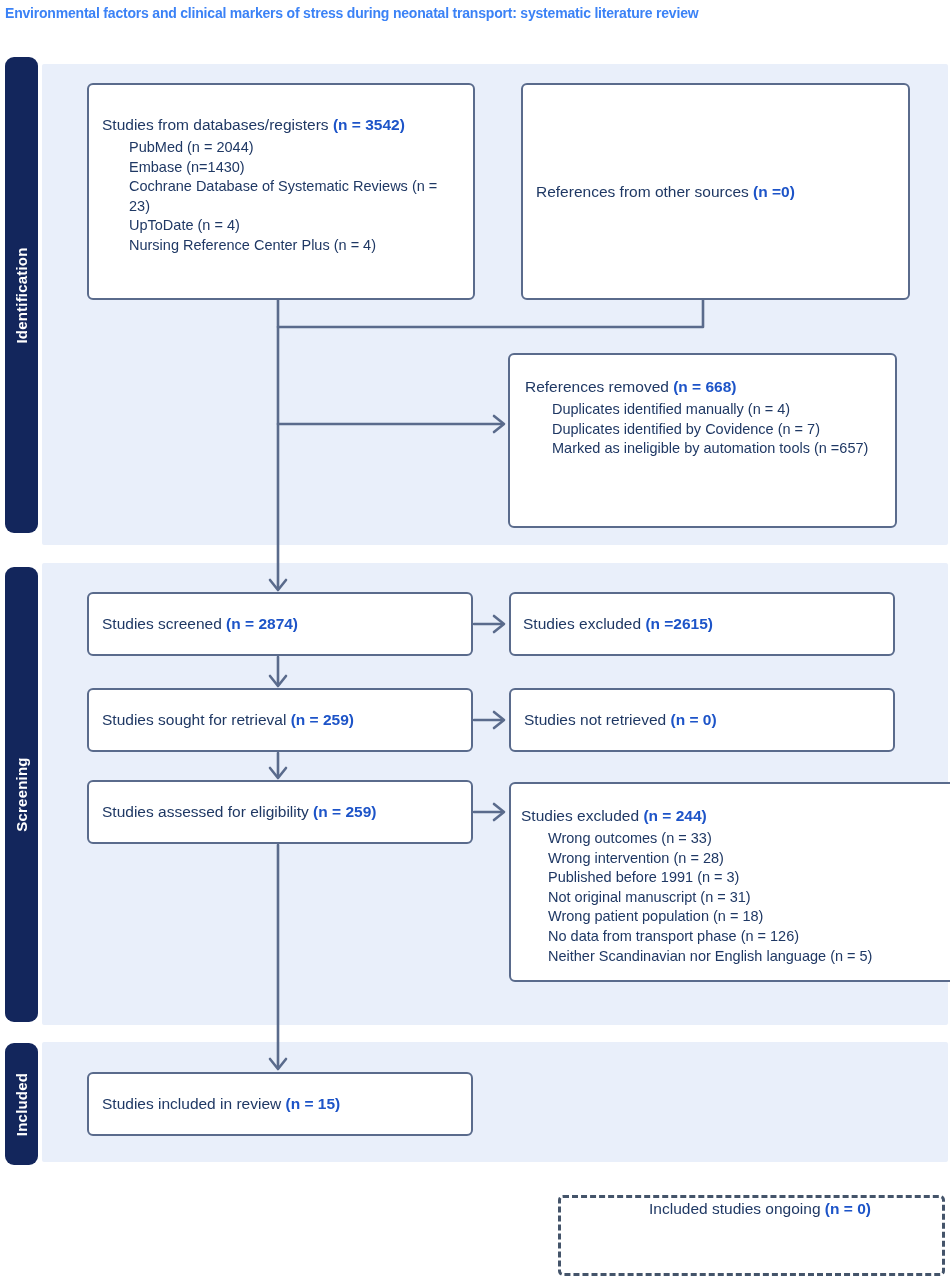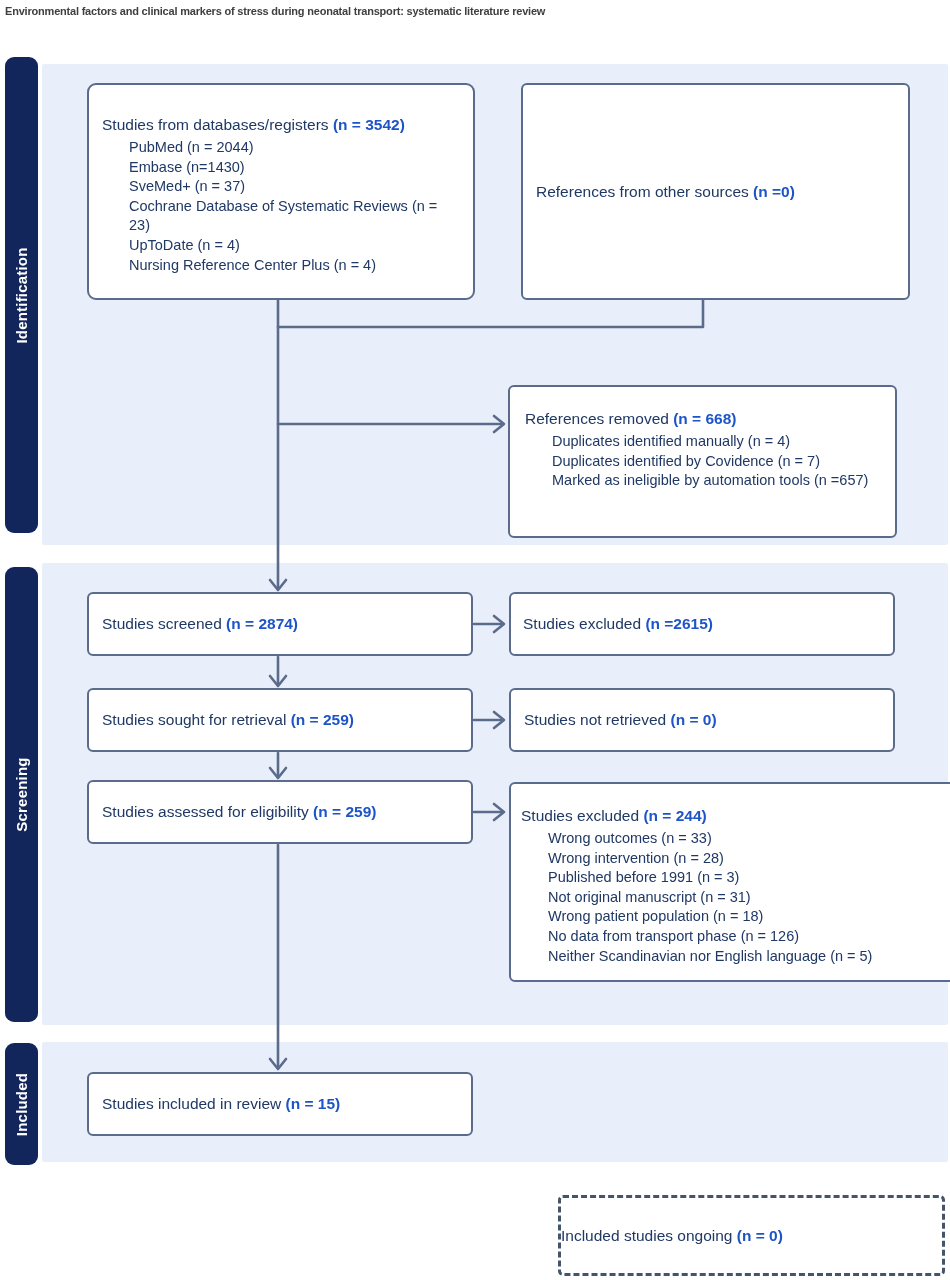--- a/index.html
+++ b/index.html
@@ -3,21 +3,21 @@
 <meta charset="utf-8">
 <style>
   html,body{margin:0;padding:0;background:#ffffff;}
   body{
     width:950px;height:1280px;position:relative;overflow:hidden;
     font-family:"Liberation Sans","DejaVu Sans",sans-serif;
     color:#1f3864;
   }
   .title{
     position:absolute;left:5px;top:5px;width:940px;
-    font-size:11px;font-weight:bold;color:#404040;white-space:nowrap;letter-spacing:-0.2px;
+    font-size:14px;font-weight:bold;color:#3b82f6;white-space:nowrap;letter-spacing:-0.2px;
   }
   .panel{
     position:absolute;left:42px;width:906px;background:#e9effa;border-radius:2px;
   }
   .panel.identification{top:64px;height:481px;}
   .panel.screening{top:563px;height:462px;}
   .panel.included{top:1042px;height:120px;}
   .side-bar{
     position:absolute;left:5px;width:33px;background:#13265c;border-radius:9px;
     display:flex;align-items:center;justify-content:center;
@@ -32,34 +32,34 @@
   svg.connectors{position:absolute;left:0;top:0;z-index:2;pointer-events:none;}
   .flowbox{
     position:absolute;background:#ffffff;border:2.5px solid #5a6b8c;border-radius:6px;
     box-sizing:border-box;z-index:3;font-size:15.5px;color:#1f3864;
   }
   .flowbox .count{font-weight:bold;color:#1d54c8;}
   .flowbox .sub{font-size:14.5px;line-height:19.6px;margin-left:27px;}
   .flowbox .heading{line-height:21px;margin-bottom:3px;}
   .vcenter{display:flex;align-items:center;padding-left:13px;}
   
-  #box-databases{left:87px;top:83px;width:388px;height:217px;padding:29px 12px 0 13px;border-radius:9px;}
+  #box-databases{left:87px;top:83px;width:388px;height:217px;padding:29px 12px 0 13px;}
   #box-other-sources{left:521px;top:83px;width:389px;height:217px;}
-  #box-removed{left:508px;top:353px;width:389px;height:153px;padding:21px 20px 0 15px;margin-top:32px;}
+  #box-removed{left:508px;top:353px;width:389px;height:175px;padding:21px 20px 0 15px;}
   #box-screened{left:87px;top:592px;width:386px;height:64px;}
   #box-excluded-screen{left:509px;top:592px;width:386px;height:64px;padding-left:12px;}
   #box-sought{left:87px;top:688px;width:386px;height:64px;}
   #box-not-retrieved{left:509px;top:688px;width:386px;height:64px;}
   #box-assessed{left:87px;top:780px;width:386px;height:64px;}
   #box-excluded-elig{left:509px;top:782px;width:462px;height:200px;padding:21px 12px 0 10px;}
   #box-included-review{left:87px;top:1072px;width:386px;height:64px;}
   #box-ongoing{
     left:558px;top:1195px;width:387px;height:81px;position:absolute;z-index:3;
     border:3px dashed #44546a;border-radius:5px;box-sizing:border-box;
-    display:flex;flex-direction:column;justify-content:center;
+    display:flex;flex-direction:row;justify-content:center;padding-left:17px;
     font-size:15.5px;color:#1f3864;background:#ffffff;
   }
   #box-ongoing .line{line-height:22px;}
   #box-ongoing .count{font-weight:bold;color:#1d54c8;}
 </style>
 </head>
 <body>
 
 <div class="title">Environmental factors and clinical markers of stress during neonatal transport: systematic literature review</div>
 
@@ -94,21 +94,20 @@
   <path d="M474 720 L501 720"></path>
   <path d="M494 712 L504 720 L494 728"></path>
   <path d="M474 812 L501 812"></path>
   <path d="M494 804 L504 812 L494 820"></path>
 </svg>
 
 <div class="flowbox" id="box-databases">
   <div class="heading"><span>Studies from databases/registers</span> <span class="count">(n = 3542)</span></div>
   <div class="sub">PubMed (n = 2044)</div>
   <div class="sub">Embase (n=1430)</div>
-  <div class="sub">SveMed+ (n = 37)</div>
   <div class="sub">Cochrane Database of Systematic Reviews (n = 23)</div>
   <div class="sub">UpToDate (n = 4)</div>
   <div class="sub">Nursing Reference Center Plus (n = 4)</div>
 </div>
 
 <div class="flowbox vcenter" id="box-other-sources">
   <div><span>References from other sources</span> <span class="count">(n =0)</span></div>
 </div>
 
 <div class="flowbox" id="box-removed">

